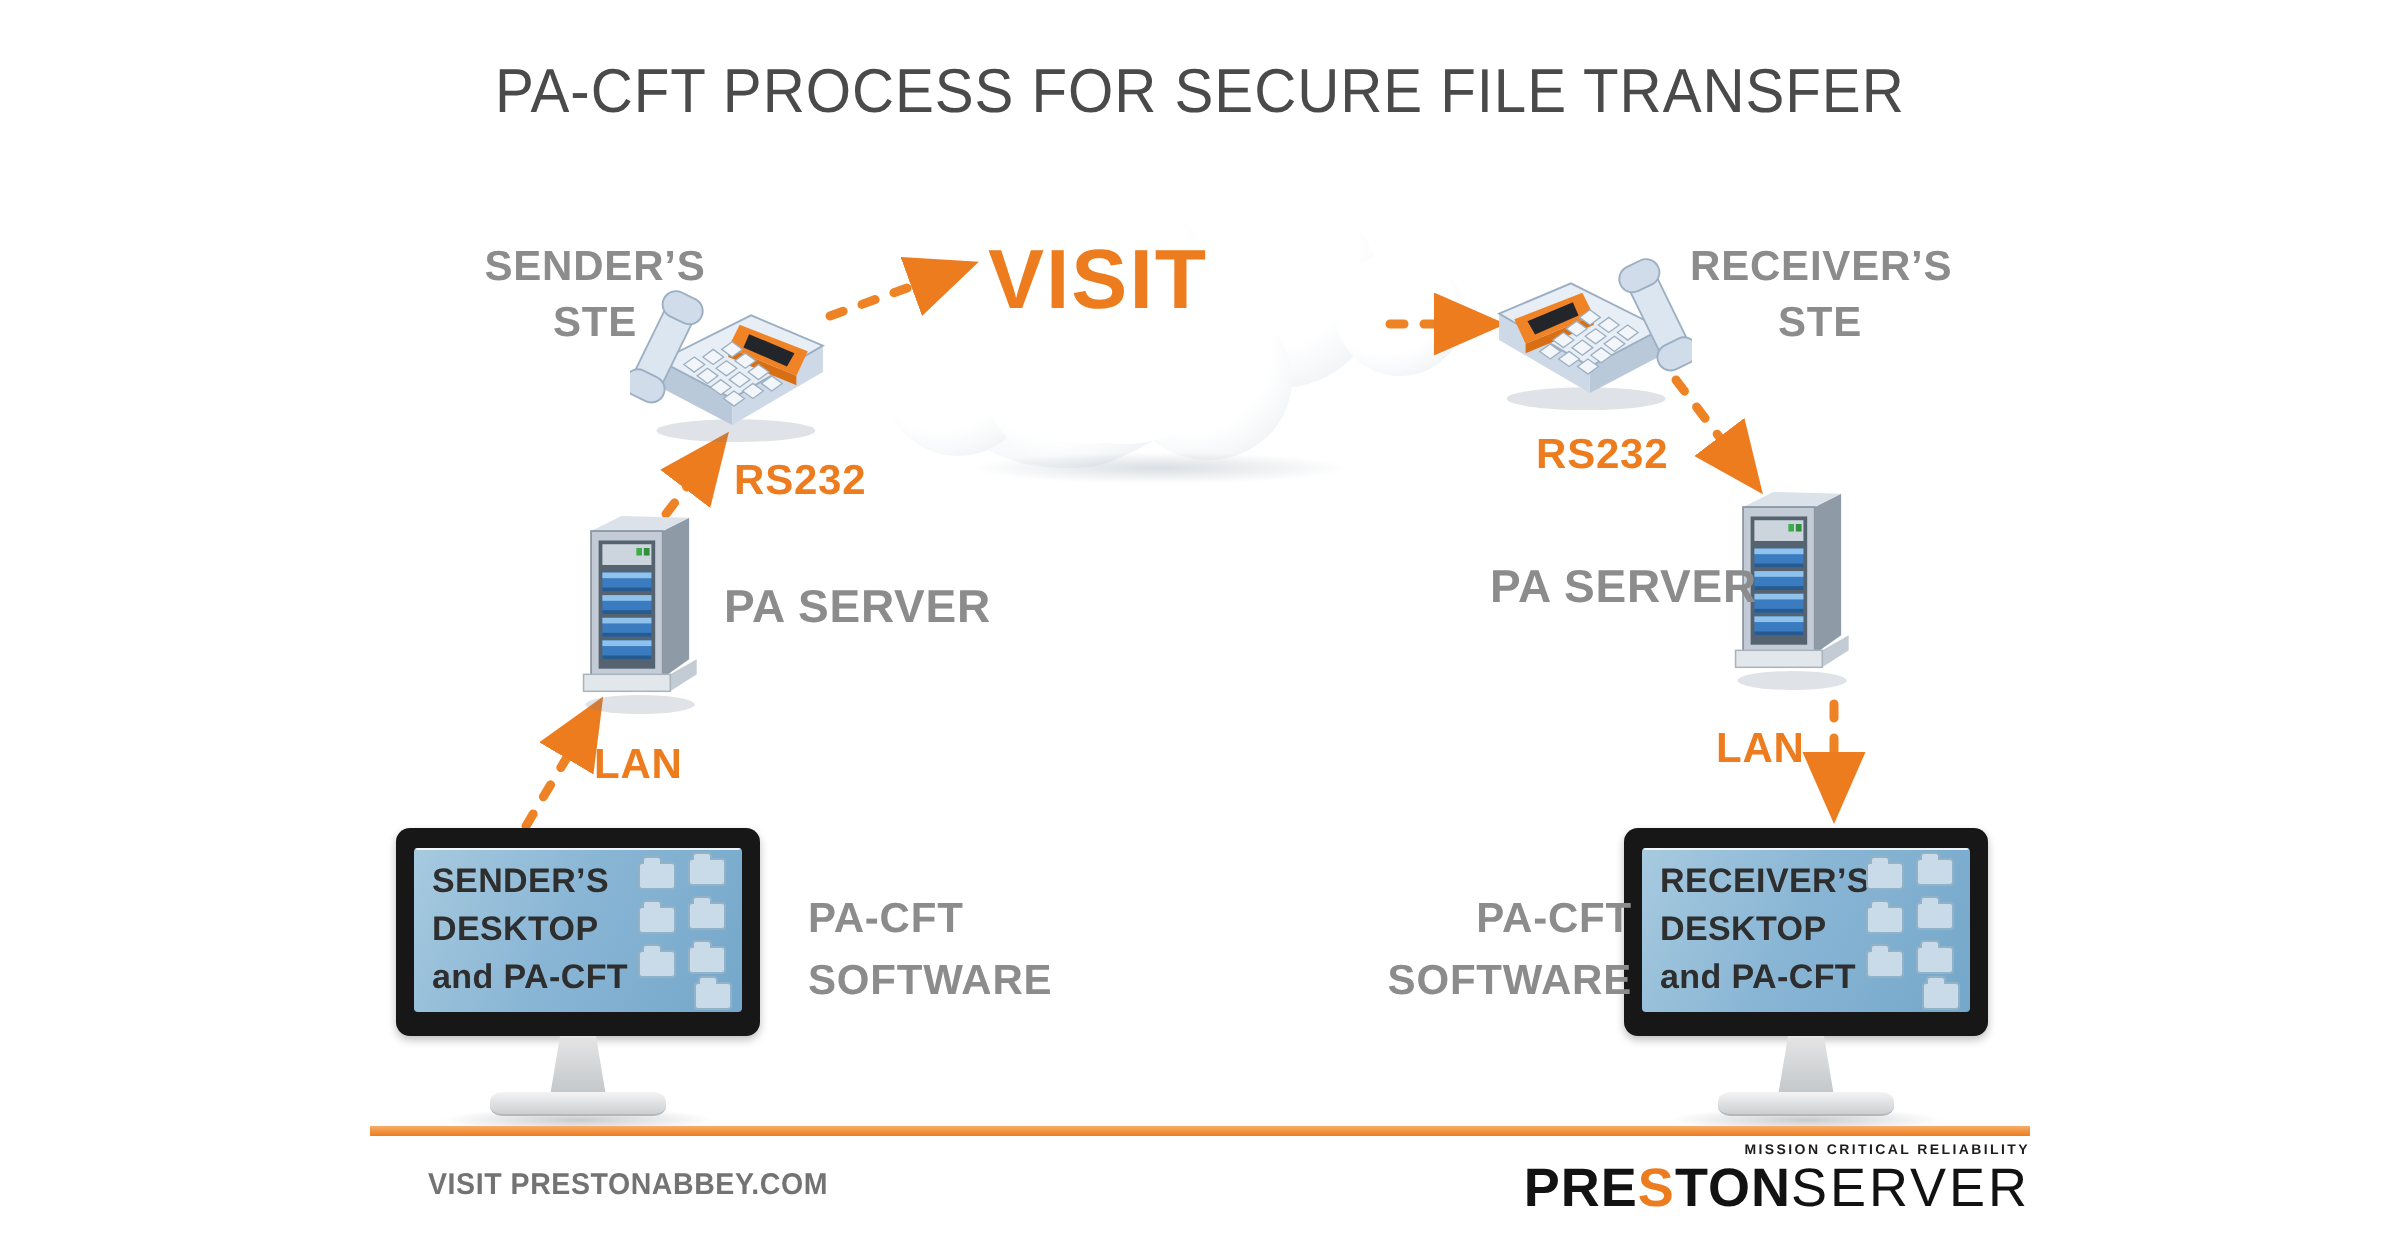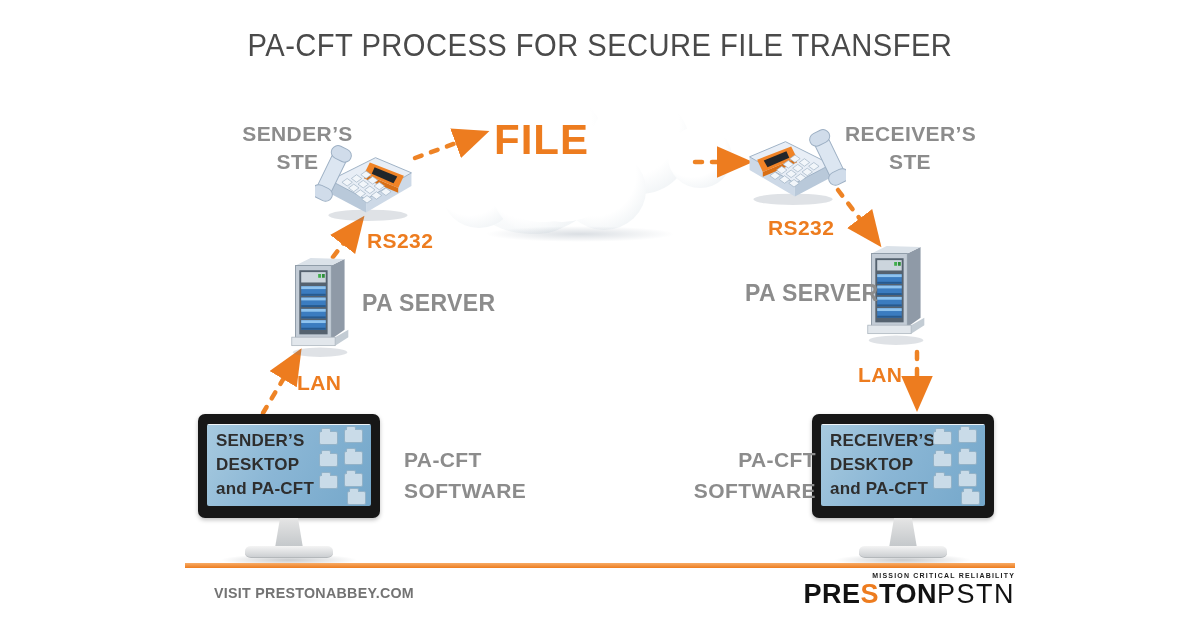--- a/index.html
+++ b/index.html
@@ -80,21 +80,21 @@
   <div class="cloud">
     <div class="puff" style="left:22px;top:6px;width:158px;height:152px;"></div>
     <div class="puff" style="left:160px;top:20px;width:100px;height:98px;"></div>
     <div class="puff" style="left:238px;top:50px;width:64px;height:62px;"></div>
     <div class="puff" style="left:12px;top:80px;width:74px;height:72px;"></div>
     <div class="puff" style="left:62px;top:70px;width:92px;height:88px;"></div>
     <div class="puff" style="left:132px;top:74px;width:84px;height:80px;"></div>
     <div class="cloud-shadow"></div>
     <div class="puff-core" style="left:50px;top:26px;width:126px;height:120px;"></div>
     <div class="puff-core" style="left:80px;top:62px;width:104px;height:84px;"></div>
-    <div class="pstn">FILE</div>
+    <div class="pstn">VISIT</div>
   </div>
 
   <svg class="arrows" width="1200" height="627" viewBox="0 0 1200 627">
     <defs>
       <marker id="ah" markerWidth="9" markerHeight="8" refX="6" refY="3.5" orient="auto">
         <path d="M0,0 L8,3.5 L0,7 Z" fill="#ED7C1F"></path>
       </marker>
     </defs>
     <g stroke="#EE8325" stroke-width="4.5" stroke-linecap="round" stroke-dasharray="7 10" fill="none">
       <line x1="415" y1="158" x2="481" y2="134" marker-end="url(#ah)"></line>
@@ -286,16 +286,16 @@
   </div>
   <div class="lbl-gray software" style="left:668px;top:444px;width:132px;text-align:right;">
     <div>PA-CFT</div>
     <div>SOFTWARE</div>
   </div>
 
   <div class="rule"></div>
   <div class="visit">VISIT PRESTONABBEY.COM</div>
   <div class="logo">
     <span class="logo-tagline">MISSION CRITICAL RELIABILITY</span>
-    <span class="logo-word"><span class="lw-b">PRE</span><span class="lw-s">S</span><span class="lw-b">TON</span><span class="lw-t">PSTN</span></span>
+    <span class="logo-word"><span class="lw-b">PRE</span><span class="lw-s">S</span><span class="lw-b">TON</span><span class="lw-t">SERVER</span></span>
   </div>
 
 </div>
 
 </body></html>

